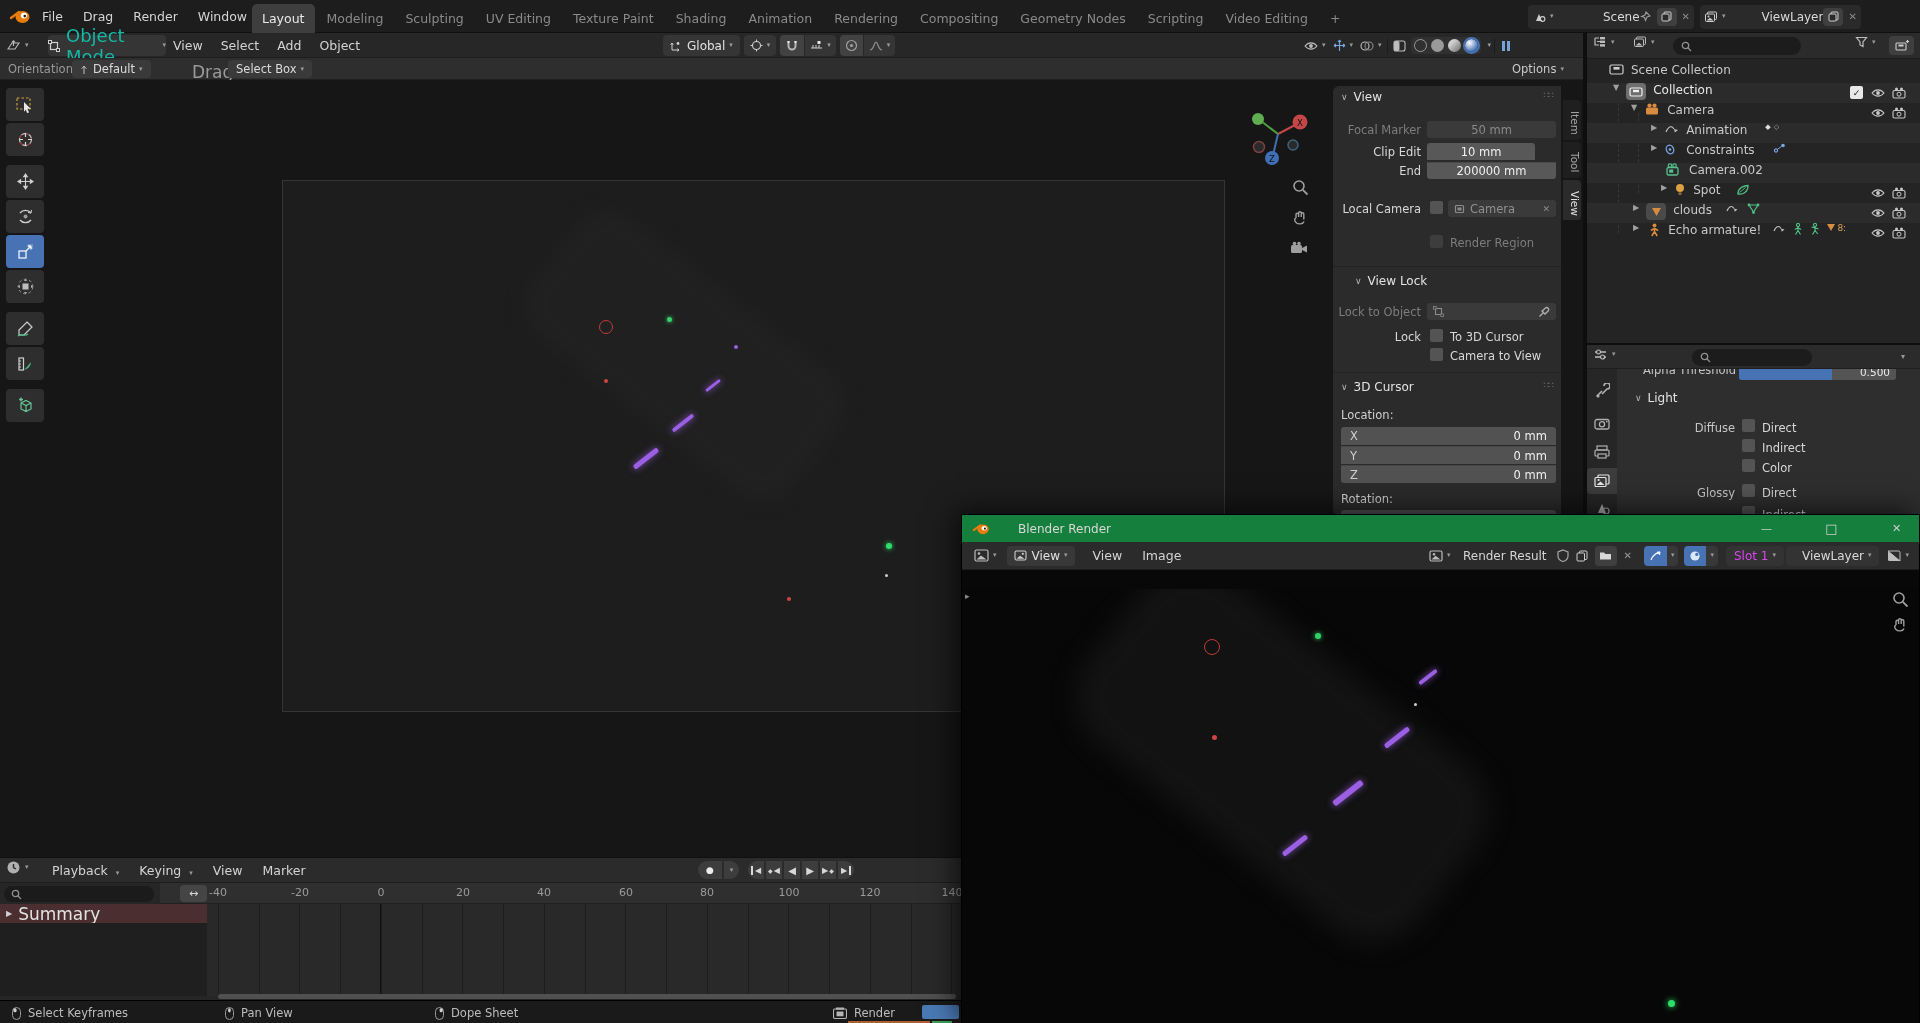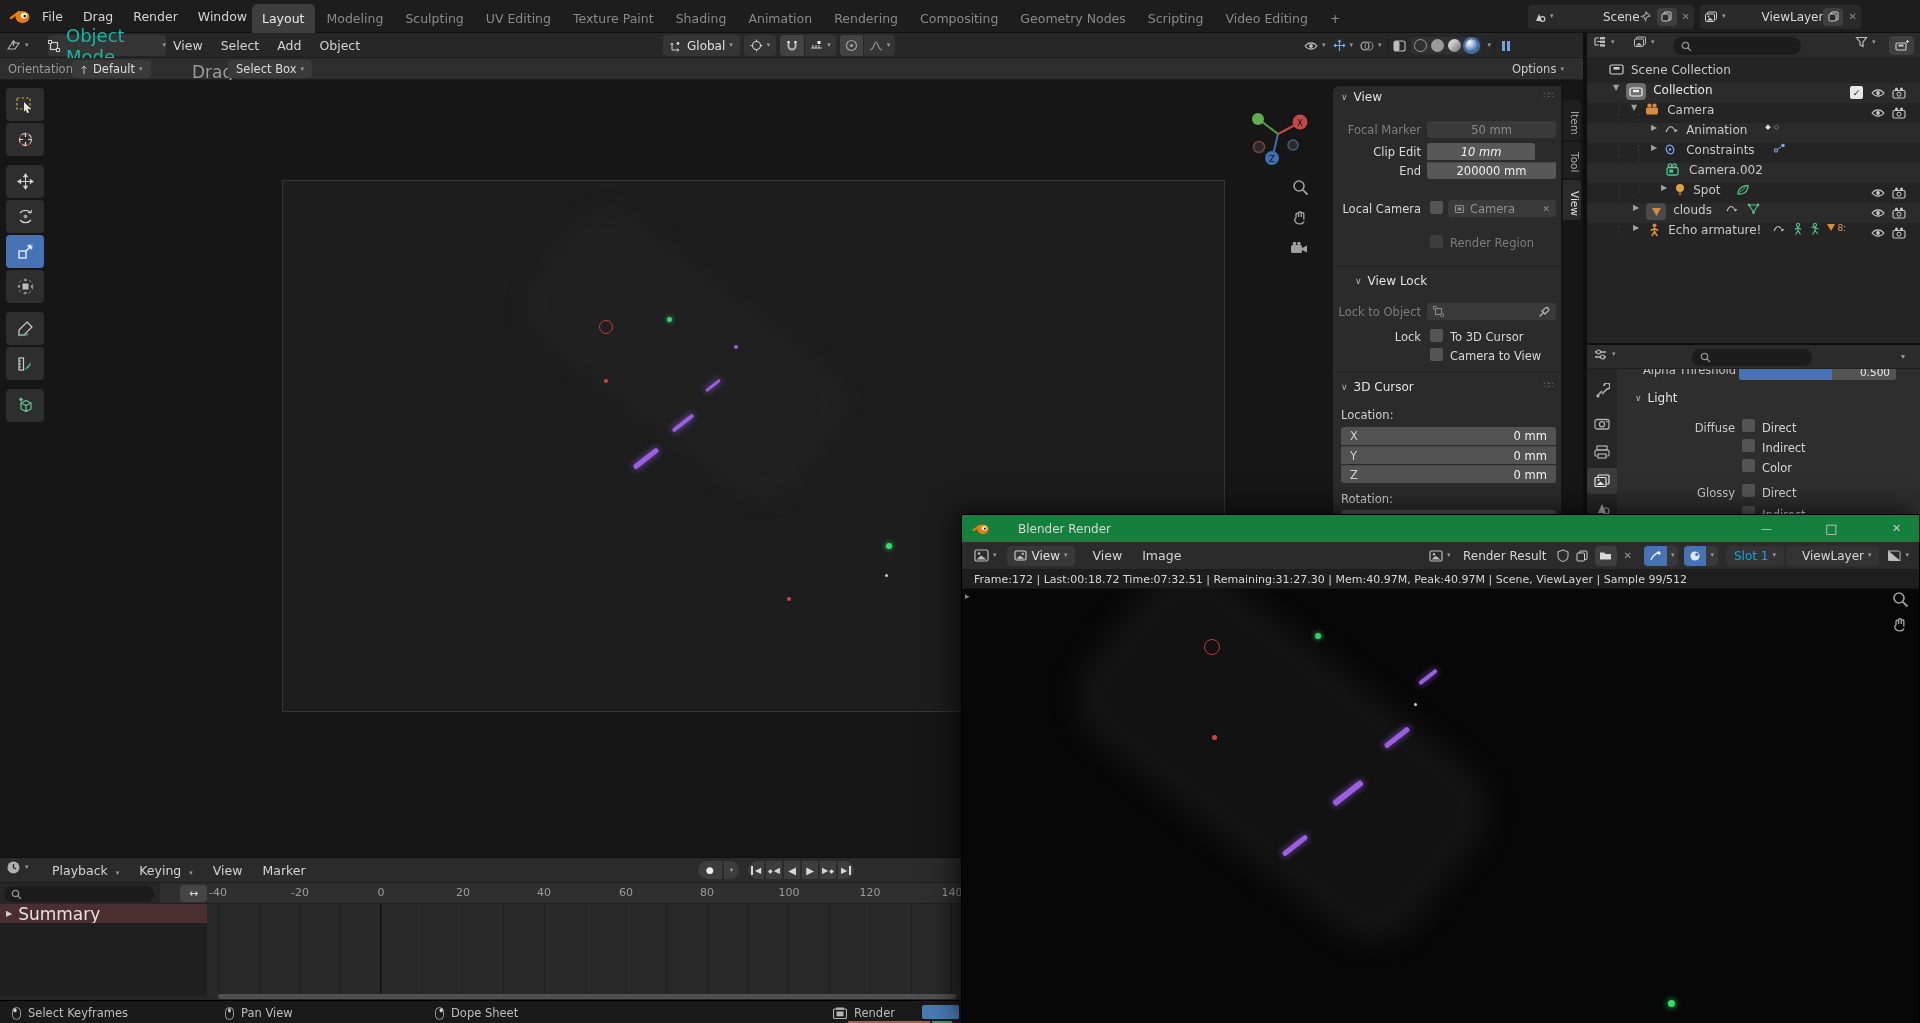--- a/index.html
+++ b/index.html
@@ -404,21 +404,21 @@
       <span>View</span>
     </div>
     <span class="abs" style="right:8px;top:4px;color:#6f6f6f;font-size:9px;letter-spacing:-1px;">∷∷</span>
 
     <span class="abs" style="left:0;top:37px;width:88px;text-align:right;color:#7d7d7d;font-size:11.5px;">Focal Marker</span>
     <div class="field dis abs" style="left:94px;top:35px;width:129px;">
         <span>50 mm</span>
       </div>
 
     <span class="abs" style="left:0;top:59px;width:88px;text-align:right;color:#d8d8d8;font-size:11.5px;">Clip Edit</span>
-    <div class="field abs" style="left:94px;top:57px;width:108px;border-radius:3px 3px 0 0;font-style:italic;">
+    <div class="field abs" style="left:94px;top:57px;width:108px;border-radius:3px 3px 0 0;">
         <span>10 mm</span>
       </div>
 
     <span class="abs" style="left:0;top:78px;width:88px;text-align:right;color:#d8d8d8;font-size:11.5px;">End</span>
     <div class="field abs" style="left:94px;top:76px;width:129px;border-radius:0 0 3px 3px;border-top:1px solid #4a4a4a;">
         <span>200000 mm</span>
       </div>
 
     <span class="abs" style="left:0;top:116px;width:88px;text-align:right;color:#d8d8d8;font-size:11.5px;">Local Camera</span>
     <span class="chk abs" style="left:97px;top:115px;"></span>
@@ -1077,41 +1077,38 @@
             <svg width="12" height="12">
               <circle cx="6" cy="6" r="4.6" fill="#dce8f5"></circle>
               <circle cx="7.8" cy="4.4" r="1.6" fill="#4772b3"></circle>
             </svg>
           </span>
       </div>
       <div class="btn flex" style="height:20px;padding:0 4px;background:#383838;border-radius:0 4px 4px 0;margin-right:8px;">
           <span class="chev" style="margin:0;">▾</span>
         </div>
       <div class="btn flex" style="height:20px;padding:0 8px;background:#333;">
-        <span style="color:#0ea5e9;">Slot 1</span>
+        <span style="color:#d946ef;">Slot 1</span>
         <span class="chev">▾</span>
       </div>
       <div class="btn flex" style="height:20px;padding:0 8px;background:#333;margin-left:2px;">
         <span style="color:#d8d8d8;min-width:70px;">ViewLayer</span>
         <span class="chev">▾</span>
       </div>
       <div class="flex" style="margin:0 10px 0 8px;">
         <span class="mini-ic">
             <svg width="14" height="12">
               <rect x="1" y="1" width="12" height="10" rx="1.5" fill="#bdbdbd"></rect>
               <path d="M1,1 L13,11 L13,2.5 A1.5,1.5 0 0 0 11.5,1 Z" fill="#2b2b2b" stroke="#bdbdbd" stroke-width="1"></path>
             </svg>
           </span>
         <span class="chev">▾</span>
       </div>
     </div>
 
-    <div class="abs" style="left:0;top:55px;width:957px;height:19px;background:#1e1e1e;border-bottom:1px solid #131313;">
-      <span class="abs" style="left:12px;top:3px;font-size:11px;color:#d8d8d8;white-space:nowrap;">Frame:172 | Last:00:18.72 Time:07:32.51 | Remaining:31:27.30 | Mem:40.97M, Peak:40.97M | Scene, ViewLayer | Sample 99/512</span>
-    </div>
 
     <div class="abs" style="left:0;top:74px;width:957px;height:434px;background:#070707;overflow:hidden;">
       <div class="abs" style="left:110px;top:60px;width:420px;height:210px;background:#181818;opacity:.7;transform:rotate(38deg);filter:blur(12px);border-radius:60px;"></div>
       <div class="dot" style="left:242px;top:50px;width:16px;height:16px;border:1.5px solid #bf3a3a;"></div>
       <div class="dot" style="left:353px;top:44px;width:6px;height:6px;background:#35d06a;box-shadow:0 0 5px #35d06a;"></div>
       <div class="dot" style="left:250px;top:146px;width:5px;height:5px;background:#d04444;"></div>
       <div class="dot" style="left:452px;top:114px;width:3px;height:3px;background:#cfcfcf;"></div>
       <div class="streak" style="left:455px;top:86px;width:22px;height:4px;transform:rotate(-38deg);"></div>
       <div class="streak" style="left:420px;top:146px;width:30px;height:5px;transform:rotate(-38deg);"></div>
       <div class="streak" style="left:368px;top:201px;width:36px;height:6px;transform:rotate(-38deg);"></div>

